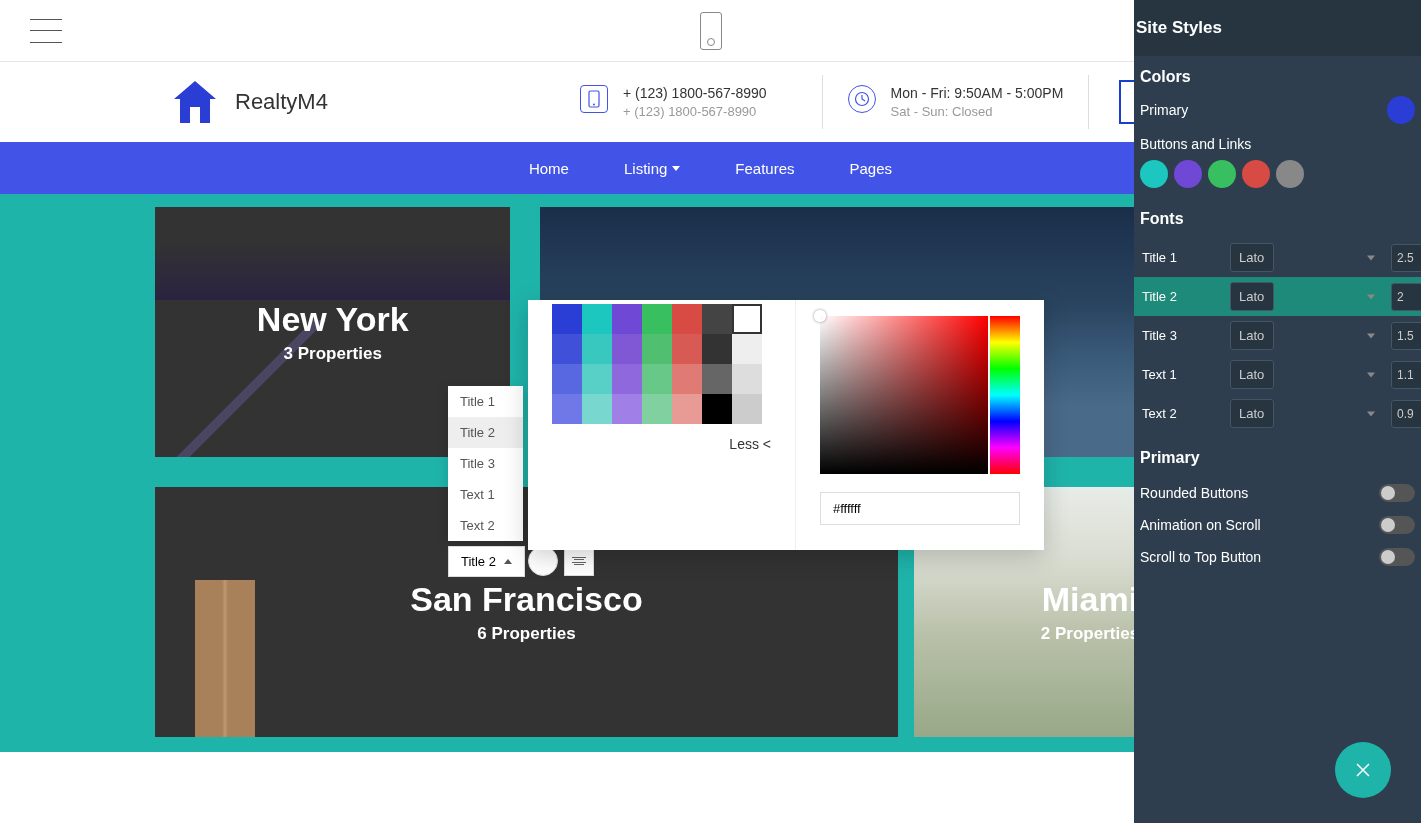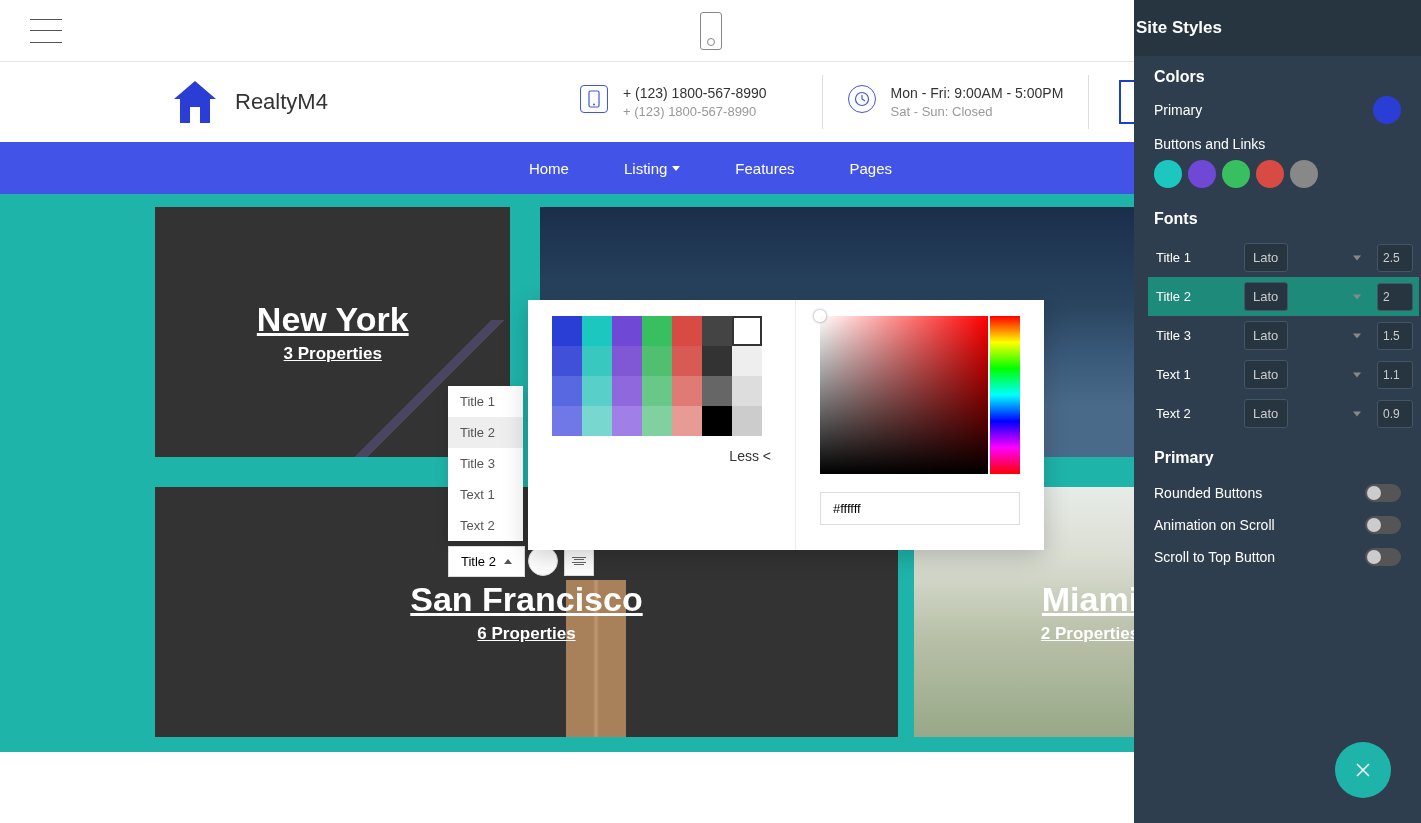--- a/index.html
+++ b/index.html
@@ -29,21 +29,21 @@
 
 
 .nav-bar { height: 52px; background: #4254e8; display: flex; align-items: center; justify-content: center; gap: 55px; }
 .nav-item { color: #fff; font-size: 15px; font-weight: 500; cursor: pointer; display: flex; align-items: center; gap: 5px; }
 .nav-caret { width: 0; height: 0; border-left: 4px solid transparent; border-right: 4px solid transparent; border-top: 5px solid #fff; }
 
 
 .content { background: #1fb4aa; padding: 0 0 15px 0; position: relative; }
 .teal-border { position: absolute; top: 0; left: 0; width: 7px; height: 100%; background: #1fb4aa; }
 .cards-row { display: flex; gap: 30px; padding: 13px 155px 0; }
-.card { position: relative; height: 250px; overflow: hidden; background: #333; display: flex; flex-direction: column; align-items: center; justify-content: center; color: #fff; text-align: center; text-decoration: underline; }
+.card { position: relative; height: 250px; overflow: hidden; background: #333; display: flex; flex-direction: column; justify-content: center; color: #fff; text-align: center; }
 .card.w1 { width: 365px; }
 .card.w2 { width: 745px; }
 .card.w3 { width: 353px; }
 .card-bg { position: absolute; inset: 0; }
 .card-content { position: relative; z-index: 1; }
 .card-title { font-size: 34px; font-weight: 700; margin-bottom: 5px; }
 .card-sub { font-size: 17px; font-weight: 600; }
 .cards-row2 { display: flex; gap: 16px; padding: 30px 155px 0; }
 
 
@@ -60,36 +60,36 @@
 .style-menu-item { padding: 8px 12px; font-size: 13px; color: #555; cursor: pointer; }
 .style-menu-item.active { background: #eee; }
 .style-select-btn { position: absolute; left: 448px; top: 546px; background: #fff; border: 1px solid #ddd; padding: 7px 12px; font-size: 13px; display: flex; align-items: center; gap: 8px; cursor: pointer; z-index: 100; }
 .caret-up { width: 0; height: 0; border-left: 4px solid transparent; border-right: 4px solid transparent; border-bottom: 5px solid #555; }
 .circle-btn { position: absolute; left: 528px; top: 546px; width: 30px; height: 30px; border-radius: 50%; background: #fff; border: 1px solid #ddd; z-index: 100; }
 .align-btn { position: absolute; left: 564px; top: 546px; width: 30px; height: 30px; background: #fff; border: 1px solid #ddd; display: flex; align-items: center; justify-content: center; z-index: 100; }
 .align-btn span { display: block; width: 14px; border-top: 1.5px solid #666; margin: 1.5px 0; }
 
 
 .color-picker { position: absolute; left: 528px; top: 300px; width: 516px; height: 250px; background: #fff; box-shadow: 0 6px 24px rgba(0,0,0,0.2); z-index: 200; display: flex; }
-.picker-left { width: 320px; padding: 16px 24px; border-right: 1px solid #eee; }
+.picker-left { width: 320px; padding: 4px 24px; border-right: 1px solid #eee; }
 .swatch-grid { display: grid; grid-template-columns: repeat(7, 30px); grid-auto-rows: 30px; }
 .swatch { cursor: pointer; }
 .swatch.selected { outline: 2px solid #333; outline-offset: -2px; }
 .less-btn { text-align: right; margin-top: 12px; font-size: 14px; color: #333; cursor: pointer; }
 .picker-right { flex: 1; padding: 16px 24px; }
 .gradient-wrap { display: flex; gap: 0; height: 158px; position: relative; }
 .sat-area { width: 168px; height: 158px; background: linear-gradient(to bottom, transparent, #000), linear-gradient(to right, #fff, #f00); position: relative; }
 .sat-cursor { position: absolute; left: -6px; top: -6px; width: 12px; height: 12px; border: 2px solid #fff; border-radius: 50%; box-shadow: 0 0 3px rgba(0,0,0,0.5); }
 .hue-bar { width: 30px; height: 158px; background: linear-gradient(to bottom, #f00, #ff0, #0f0, #0ff, #00f, #f0f, #f00); margin-left: 2px; cursor: pointer; }
 .hex-input { margin-top: 18px; width: 100%; border: 1px solid #ddd; padding: 8px 12px; font-size: 13px; }
 
 
 .sidebar { position: absolute; right: 0; top: 0; width: 287px; height: 100%; background: #2e3e4e; color: #fff; z-index: 300; }
 .sidebar-header { background: #263540; padding: 18px 2px; font-size: 17px; font-weight: 600; }
-.sidebar-section { padding: 12px 20px 4px; }
+.sidebar-section { padding: 12px 6px 4px; }
 .sidebar-section-title { font-size: 16px; font-weight: 700; margin-bottom: 10px; }
 .primary-row { display: flex; align-items: center; justify-content: space-between; margin-bottom: 12px; text-align: center; }
 .primary-label { font-size: 14px; }
 .primary-swatch { width: 28px; height: 28px; border-radius: 50%; background: #2a3ed6; }
 .swatch-row { display: flex; gap: 6px; margin-top: 8px; margin-bottom: 6px; }
 .swatch-circle { width: 28px; height: 28px; border-radius: 50%; cursor: pointer; }
 .font-row { display: flex; align-items: center; gap: 6px; padding: 5px 0 5px 6px; margin-left: -6px; margin-right: -18px; padding-right: 6px; }
 .font-row.active { background: #1e8a7a; }
 .font-label { width: 84px; font-size: 13px; padding-left: 2px; }
 .font-select { flex: 1; background: #263540; border: 1px solid #455565; color: #ccc; padding: 6px 8px; font-size: 13px; border-radius: 3px; appearance: none; position: relative; }
@@ -136,21 +136,21 @@
       </div>
     </div>
     <div class="contact-block bordered">
       <div class="icon-circle round">
           <svg width="16" height="16" viewBox="0 0 16 16">
             <circle cx="8" cy="8" r="6.5" fill="none" stroke="#4254e8" stroke-width="1.2"></circle>
             <path d="M8 4 L8 8 L11 10" fill="none" stroke="#4254e8" stroke-width="1.2"></path>
           </svg>
         </div>
       <div class="contact-text">
-        <div class="line1">Mon - Fri: 9:00AM - 5:00PM</div>
+        <div class="line1">Mon - Fri: 9:50AM - 5:00PM</div>
         <div class="line2">Sat - Sun: Closed</div>
       </div>
     </div>
     <button class="subscribe-btn">Subscribe</button>
   </div>
 </div>
 
 <div class="nav-bar">
   <div class="nav-item">
       <span>Home</span>

